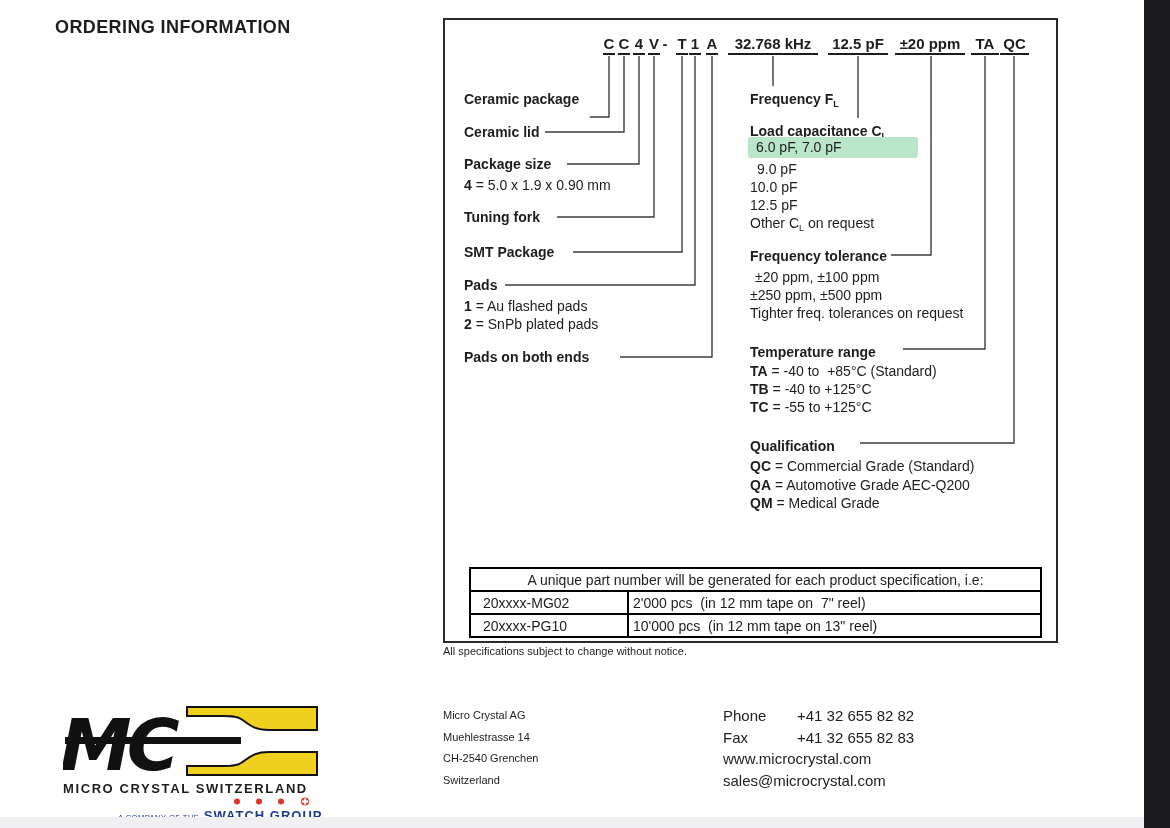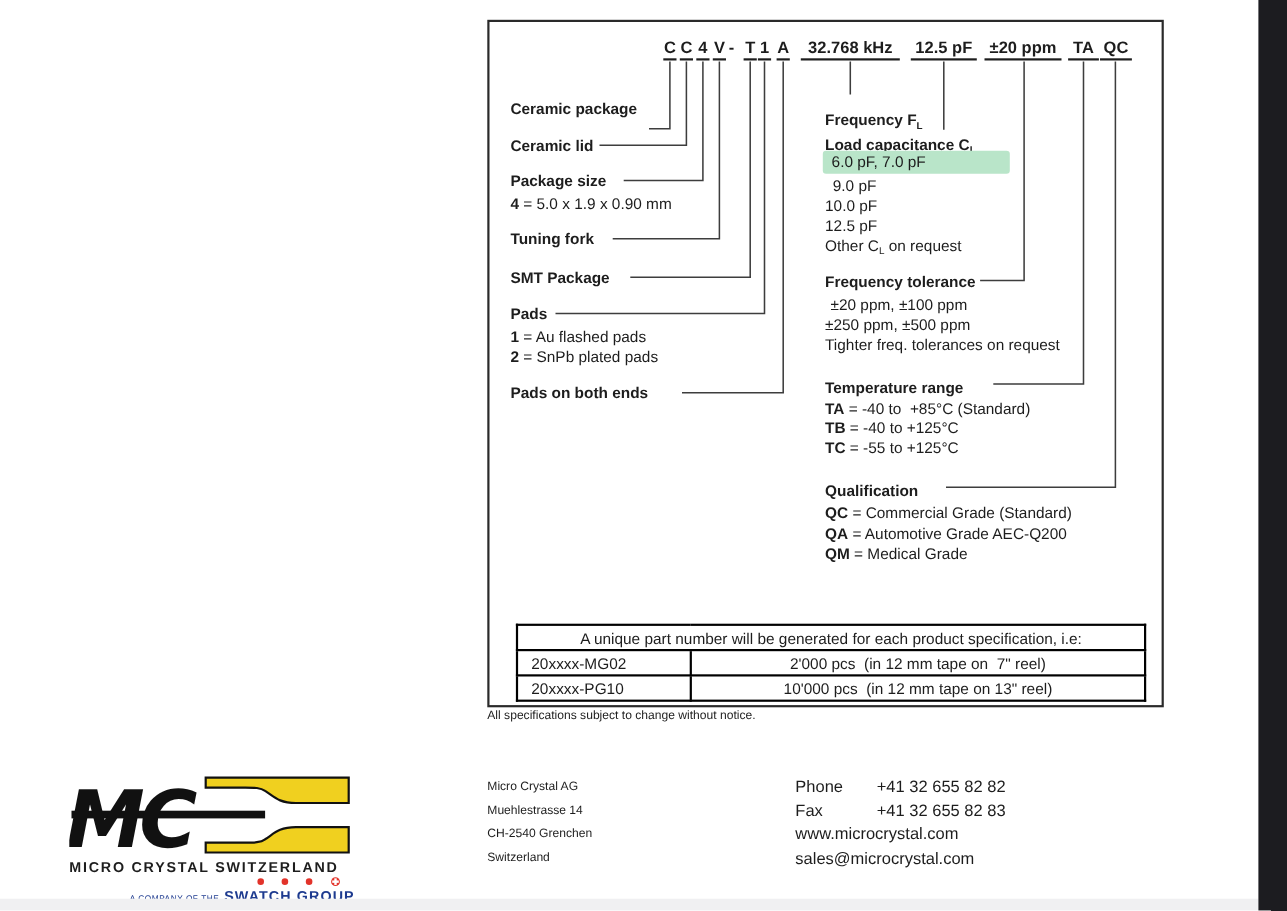--- a/index.html
+++ b/index.html
@@ -33,21 +33,21 @@
   .opt b{font-weight:bold;}
   sub.s{font-size:9px;vertical-align:-3px;}
   .hl{left:303px;top:117px;width:170px;height:21px;background:var(--highlight-green,#b9e5c9);border-radius:3px;line-height:21px;}
   .hl .opt{padding-left:8px;}
 
   
   .ptable{position:absolute;left:24px;top:547px;width:573px;border-collapse:collapse;font-size:14px;}
   .ptable td{border:2px solid #000000;padding:1px 4px;height:19px;}
   .ptable .th{text-align:center;}
   .ptable .c1{width:140px;padding-left:12px;}
-  .ptable .c2{text-align:center;white-space:pre;}
+  .ptable .c2{white-space:pre;}
 
   
   .logo{position:absolute;left:63px;top:700px;width:262px;height:126px;}
   .mc-text{font-family:"DejaVu Sans","Liberation Sans",sans-serif;font-size:72px;font-weight:bold;font-style:italic;letter-spacing:-5px;fill:#111;}
   .fork{fill:var(--logo-yellow,#f0d01f);stroke:#111;stroke-width:2;}
   .logo-caption{position:absolute;left:0;top:81px;width:262px;font-size:13px;font-weight:bold;letter-spacing:1.6px;white-space:nowrap;}
   .swatch-row{position:absolute;left:55px;top:106px;white-space:nowrap;color:var(--swatch-blue,#1d3a8f);}
   .swatch-prefix{font-size:7.5px;letter-spacing:.5px;}
   .swatch-name{font-size:13px;font-weight:bold;letter-spacing:1px;}
   .swatch-accents{position:absolute;left:168px;top:97px;}
@@ -55,20 +55,21 @@
   .addr{position:absolute;left:443px;top:705px;font-size:11px;line-height:21.5px;}
   .contact{position:absolute;left:723px;top:705px;font-size:15px;line-height:21.5px;}
   .clabel{display:inline-block;width:74px;}
   .contact a{color:inherit;text-decoration:none;cursor:pointer;}
 </style>
 </head>
 <body>
 
 <div class="screen">
 
+  <div class="title">ORDERING INFORMATION</div>
 
   <div class="dbox">
 
     <svg class="connectors" viewBox="0 0 611 621">
       <path d="M164,36 V97 H145"></path>
       <path d="M179,36 V112 H100"></path>
       <path d="M194,36 V144 H122"></path>
       <path d="M209,36 V197 H112"></path>
       <path d="M237,36 V232 H128"></path>
       <path d="M250,36 V265 H60"></path>
@@ -98,21 +99,21 @@
     <div class="pos hd" style="left:19px;top:104px;">Ceramic lid</div>
     <div class="pos hd" style="left:19px;top:136px;">Package size</div>
     <div class="pos opt" style="left:19px;top:157px;"><b>4</b><span> = 5.0 x 1.9 x 0.90 mm</span></div>
     <div class="pos hd" style="left:19px;top:189px;">Tuning fork</div>
     <div class="pos hd" style="left:19px;top:224px;">SMT Package</div>
     <div class="pos hd" style="left:19px;top:257px;">Pads</div>
     <div class="pos opt" style="left:19px;top:278px;"><b>1</b><span> = Au flashed pads</span></div>
     <div class="pos opt" style="left:19px;top:296px;"><b>2</b><span> = SnPb plated pads</span></div>
     <div class="pos hd" style="left:19px;top:329px;">Pads on both ends</div>
 
-    <div class="pos hd" style="left:305px;top:81px;"><span>Frequency F</span><sub class="s">L</sub></div>
+    <div class="pos hd" style="left:305px;top:71px;"><span>Frequency F</span><sub class="s">L</sub></div>
 
     <div class="pos hd" style="left:305px;top:103px;"><span>Load capacitance C</span><sub class="s">L</sub></div>
     <div class="pos hl">
         <div class="opt">6.0 pF, 7.0 pF</div>
       </div>
     <div class="pos opt" style="left:312px;top:141px;">9.0 pF</div>
     <div class="pos opt" style="left:305px;top:159px;">10.0 pF</div>
     <div class="pos opt" style="left:305px;top:177px;">12.5 pF</div>
     <div class="pos opt" style="left:305px;top:195px;"><span>Other C</span><sub class="s">L</sub><span> on request</span></div>
 

